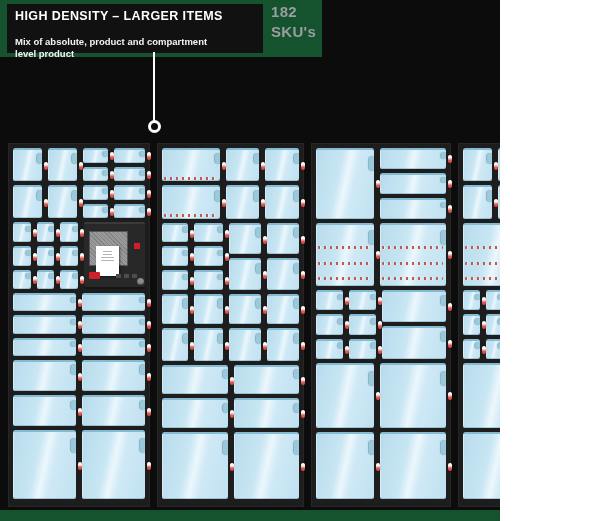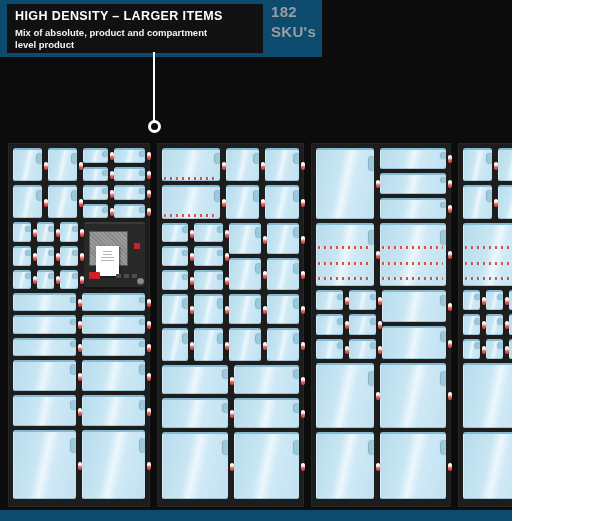--- a/index.html
+++ b/index.html
@@ -1,27 +1,27 @@
 <!DOCTYPE html>
 <html><head>
 <meta charset="utf-8">
 <style>
   html,body{margin:0;padding:0;}
   body{font-family:"Liberation Sans", sans-serif;}
-  .stage{position:relative;width:500px;height:521px;background:#0c4a6e;overflow:hidden;padding-left:12px;}
+  .stage{position:relative;width:500px;height:521px;background:#14532d;overflow:hidden;}
 
   
   .backdrop-main{position:absolute;left:0;top:57px;width:608px;height:453px;background:#0c0c0c;}
   .backdrop-topright{position:absolute;left:322px;top:0;width:286px;height:58px;background:#0c0c0c;}
 
   
   .label-box{position:absolute;left:7px;top:4px;width:256px;height:49px;background:#111111;
              color:#ffffff;padding:5px 8px;box-sizing:border-box;}
   .label-title{font-size:12.5px;font-weight:bold;letter-spacing:.4px;white-space:nowrap;}
-  .label-sub{font-size:9.5px;font-weight:bold;line-height:1.25;margin-top:4px;color:#f4f4f4;}
+  .label-sub{font-size:9.5px;font-weight:bold;line-height:1.25;margin-top:13px;color:#f4f4f4;}
 
   
   .sku{position:absolute;left:271px;top:2px;color:#9b9da0;font-weight:bold;
        font-size:15px;line-height:1.3;letter-spacing:.3px;}
 
   
   .leader-line{position:absolute;left:153px;top:52px;width:2px;height:69px;background:#ffffff;}
   .leader-ring{position:absolute;left:148px;top:120px;width:7px;height:7px;border:3px solid #ffffff;
                border-radius:50%;background:transparent;}
 

